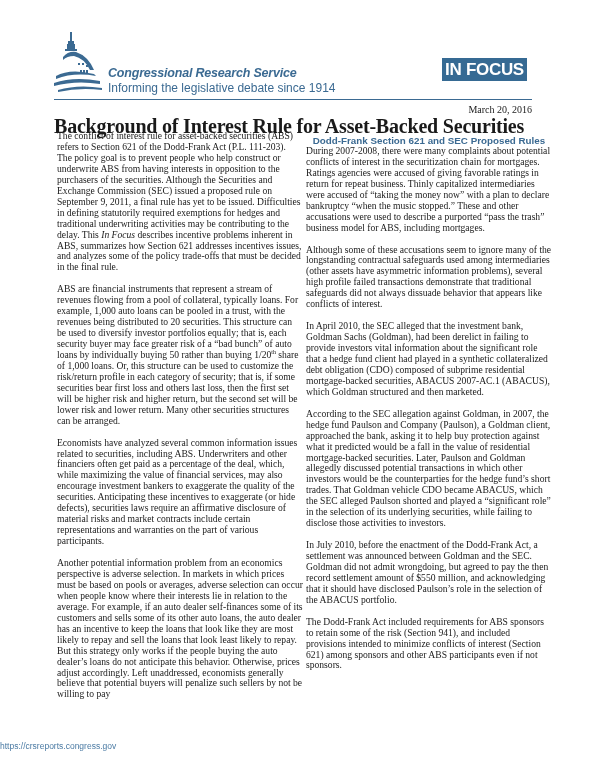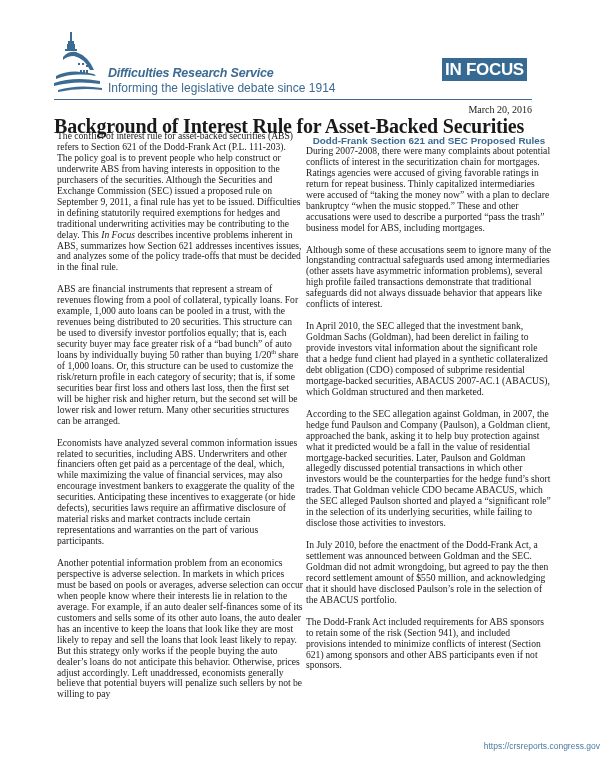--- a/index.html
+++ b/index.html
@@ -10,21 +10,21 @@
   .org-tag { font-family: "Liberation Sans", sans-serif; font-size: 12px; color: #3b6a92; line-height: 10px; margin-top: 3px; }
   .badge { position: absolute; left: 442px; top: 58px; width: 85px; height: 23px; background: #366a93; color: #fff; font-family: "Liberation Sans", sans-serif; font-weight: bold; font-size: 17px; line-height: 23px; text-align: center; letter-spacing: -0.3px; }
   .rule { position: absolute; left: 54px; top: 99px; width: 478px; height: 1px; background: #3b6a92; }
   .date { position: absolute; right: 68px; top: 104px; font-size: 10px; }
   .title { position: absolute; left: 54px; top: 115px; font-size: 20px; font-weight: bold; margin: 0; letter-spacing: -0.2px; }
   .col { position: absolute; top: 131px; width: 246px; font-size: 9.6px; line-height: 10.95px; }
   .col.left { left: 57px; }
   .col.right { left: 306px; top: 135px; }
   .col p { margin: 0 0 10.9px 0; }
   .col h2 { font-family: "Liberation Sans", sans-serif; font-weight: bold; font-size: 9.8px; color: #3b6a92; margin: 0; line-height: 11px; text-align: center; }
-  .footer { position: absolute; left: 0; width: 600px; top: 741px; text-align: right; font-family: "Liberation Sans", sans-serif; font-size: 8.5px; color: #4a7aa3; }
+  .footer { position: absolute; left: 0; width: 600px; top: 741px; text-align: left; font-family: "Liberation Sans", sans-serif; font-size: 8.5px; color: #4a7aa3; }
   sup { font-size: 6px; line-height: 0; }
 </style>
 </head>
 <body>
 
 <svg class="logo" viewBox="0 0 56 66">
   <g fill="#3b6a92">
     <rect x="16" y="2" width="2" height="10"></rect>
     <rect x="14" y="11" width="6" height="3"></rect>
     <rect x="13" y="14" width="8" height="6"></rect>
@@ -36,21 +36,21 @@
     <rect x="26" y="40" width="2" height="3"></rect>
       <rect x="29" y="40" width="2" height="3"></rect>
       <rect x="32" y="40" width="2" height="3"></rect>
     <path d="M2 46 Q16 38 40 44 L42 46 Q20 42 2 49 Z"></path>
     <path d="M0 53 Q20 46 46 51 L46 54 Q22 50 0 56 Z"></path>
     <path d="M4 60 Q24 54 48 58 L48 60 Q26 57 4 62 Z"></path>
   </g>
 </svg>
 
 <div class="org">
-  <div class="org-name">Difficulties Research Service</div>
+  <div class="org-name">Congressional Research Service</div>
   <div class="org-tag">Informing the legislative debate since 1914</div>
 </div>
 
 <div class="badge">IN FOCUS</div>
 <div class="rule"></div>
 <div class="date">March 20, 2016</div>
 <h1 class="title">Background of Interest Rule for Asset-Backed Securities</h1>
 
 <div class="col left">
   <p><span>The conflict of interest rule for asset-backed securities (ABS) refers to Section 621 of the Dodd-Frank Act (P.L. 111-203). The policy goal is to prevent people who help construct or underwrite ABS from having interests in opposition to the purchasers of the securities. Although the Securities and Exchange Commission (SEC) issued a proposed rule on September 9, 2011, a final rule has yet to be issued. Difficulties in defining statutorily required exemptions for hedges and traditional underwriting activities may be contributing to the delay. This </span><em>In Focus</em><span> describes incentive problems inherent in ABS, summarizes how Section 621 addresses incentives issues, and analyzes some of the policy trade-offs that must be decided in the final rule.</span></p>

